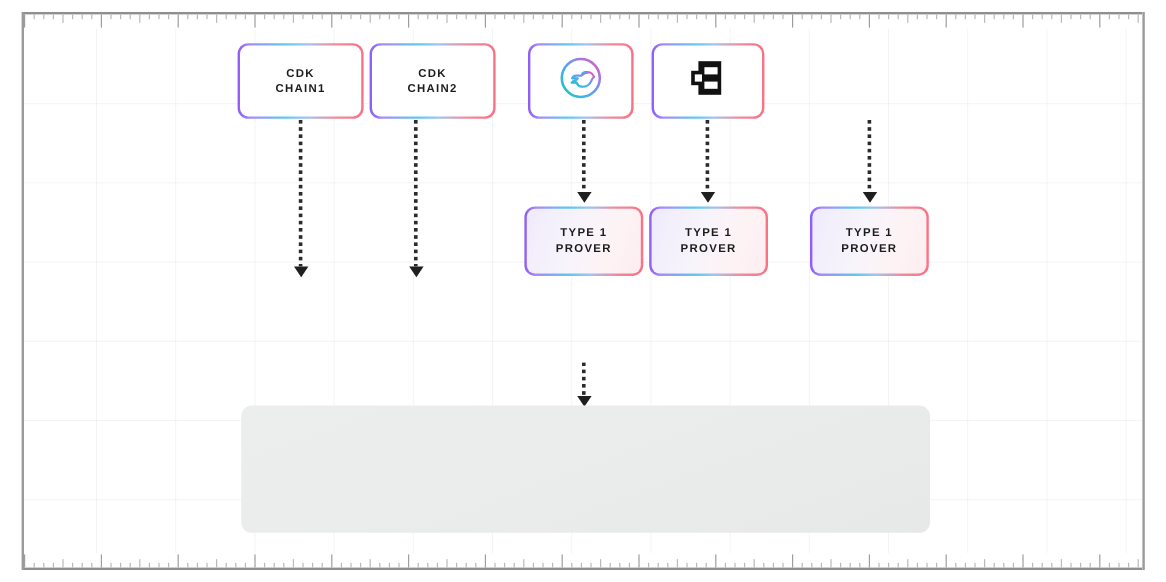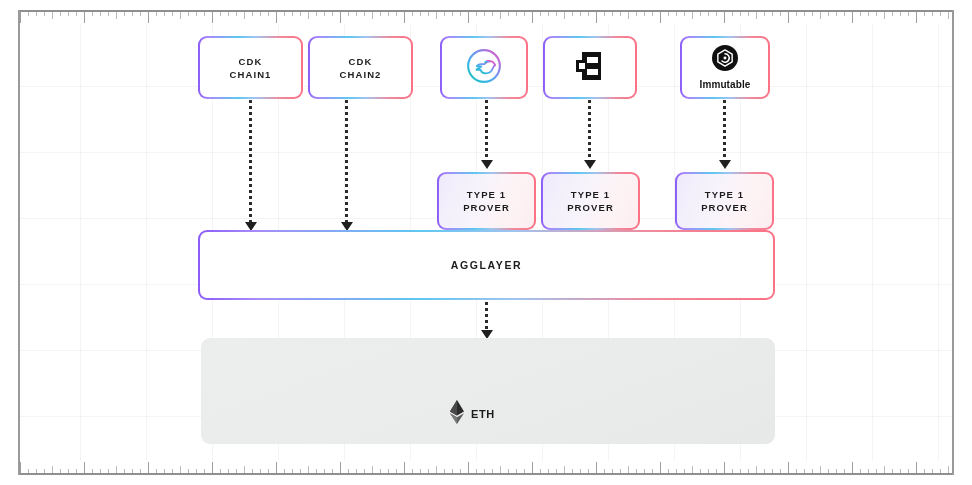--- a/index.html
+++ b/index.html
@@ -388,33 +388,20 @@
           <rect x="3" y="11" width="8" height="12" fill="#111111"></rect>
           <rect x="14" y="8" width="11" height="6" fill="#ffffff"></rect>
           <rect x="14" y="20" width="11" height="6" fill="#ffffff"></rect>
           <rect x="6" y="14" width="6" height="6" fill="#ffffff"></rect>
         </svg>
       </span>
       <div class="boxlabel"></div>
     </div>
   </div>
 
-  <div class="gbox" id="logo3">
-    <div class="inner logo-wrap">
-      <span>
-        <svg width="26" height="26" viewBox="0 0 40 40" aria-hidden="true">
-          <circle cx="20" cy="20" r="20" fill="#101010"></circle>
-          <path d="M20 7.5 31 14v12L20 32.5 9 26V14z" fill="none" stroke="#ffffff" stroke-width="2.2" stroke-linejoin="round"></path>
-          <path d="M20 13.5a6.5 6.5 0 1 1-4.6 11.1" fill="none" stroke="#ffffff" stroke-width="2.4" stroke-linecap="round"></path>
-          <circle cx="20" cy="20" r="2.3" fill="#ffffff"></circle>
-        </svg>
-      </span>
-      <div class="imm-label">Immutable</div>
-    </div>
-  </div>
 
   <div class="conn" id="c-cdk1">
     <div class="dots"></div>
     <div class="arrowhead"></div>
   </div>
   <div class="conn" id="c-cdk2">
     <div class="dots"></div>
     <div class="arrowhead"></div>
   </div>
   <div class="conn" id="c-lg1">
@@ -442,39 +429,23 @@
       <div class="boxlabel">PROVER</div>
     </div>
   </div>
   <div class="gbox tinted" id="prover3">
     <div class="inner">
       <div class="boxlabel">TYPE 1</div>
       <div class="boxlabel">PROVER</div>
     </div>
   </div>
 
-  <div class="gbox" id="agglayer">
-    <div class="inner">
-      <div class="boxlabel lg">AGGLAYER</div>
-    </div>
-  </div>
 
   <div class="conn" id="c-agg">
     <div class="dots"></div>
     <div class="arrowhead"></div>
   </div>
 
   <div id="greypanel"></div>
 
 
-  <div id="ethrow">
-    <span>
-      <svg width="16" height="24" viewBox="0 0 16 24" aria-hidden="true">
-        <path d="M8 0 1 11.6 8 15.6l7-4z" fill="#2b2b2b"></path>
-        <path d="M8 0 1 11.6 8 15.6z" fill="#4a4a4a"></path>
-        <path d="M1 13.2 8 24l7-10.8-7 4z" fill="#5c5c5c"></path>
-        <path d="M1 13.2 8 24v-6.8z" fill="#7a7a7a"></path>
-      </svg>
-    </span>
-    <span class="ethtext">ETH</span>
-  </div>
 
 </div>
 
 </body></html>

